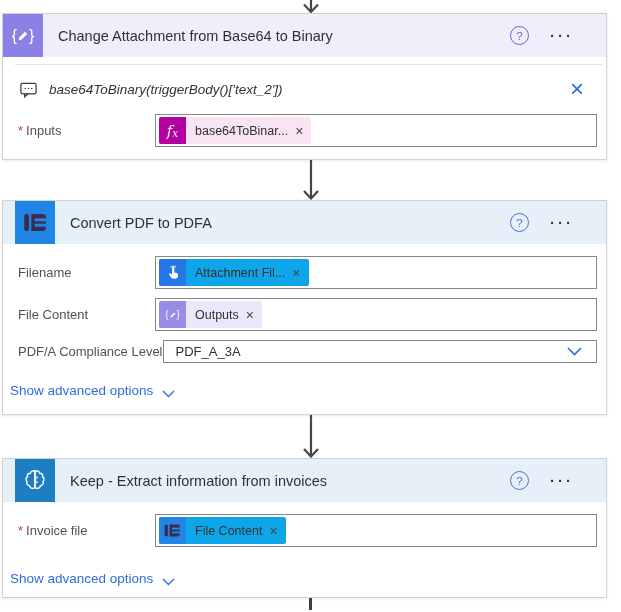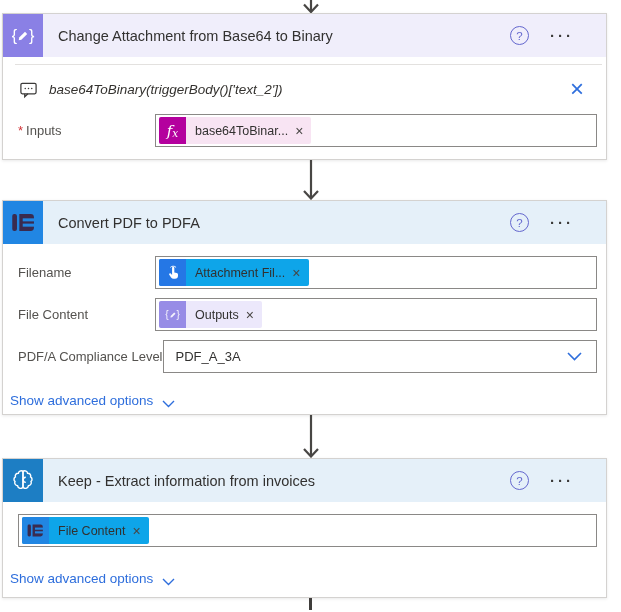--- a/index.html
+++ b/index.html
@@ -15,21 +15,21 @@
 
   
   .card { margin-left:2px; width:605px; background:#fff;
     border:1px solid #d4d2d0; box-shadow:0 1px 3px rgba(0,0,0,.09); }
   .card.c1 { height:147px; }
   .card.c2 { height:215px; }
   .card.c3 { height:140px; }
 
   .card-header { display:flex; align-items:center; height:43px; }
   .hdr-lavender { background:#f0eefb; }
-  .hdr-blue { background:#e5f0f9; }
+  .hdr-blue { background:#e5f0f9;padding-left:12px; }
 
   .icon-tile { width:40px; height:43px; flex:0 0 40px; display:flex;
     align-items:center; justify-content:center; }
   .tile-purple { background:#8a80e5; }
   .tile-encodian { background:#2186e3; }
   .tile-keep { background:#1d7ec4; }
 
   .braces { display:flex; align-items:center; color:#fff; }
   .braces .br { font-size:16px; font-weight:400; }
   .braces svg { margin:0 1px; }
@@ -70,21 +70,21 @@
   .pill-tile-fx { background:#b4009e; font-family:"DejaVu Serif",serif;
     font-style:italic; color:#fff; }
   .fxf { font-size:15px; }
   .fxx { font-size:10.5px; margin-top:5px; }
   .pill-tile-touch { background:#2577e5; }
   .pill-tile-purple { background:#978ce6; }
   .pill-tile-encodian { background:#2186e3; }
   .pill-text { font-size:12.5px; color:#323130; padding:0 7px 0 9px; }
   .pill-remove { font-size:14px; color:#484644; padding-right:8px; cursor:pointer; }
 
-  .dropdown { flex:1; height:33px; border:1px solid #8a8886; background:#fff;
+  .dropdown { flex:1; height:23px; border:1px solid #8a8886; background:#fff;
     display:flex; align-items:center; padding:0 14px 0 12px; cursor:pointer;justify-content:space-between; }
   .dropdown-value { font-size:13px; color:#323130; }
   .dropdown svg { margin-left:auto; }
 
   .adv-link { display:flex; align-items:flex-end; margin:20px 0 0 7px;
     color:#2e6edc; font-size:13.5px; cursor:pointer; width:max-content; }
   .adv-link svg { margin-left:9px; margin-top:2px; }
   .adv-c3 { margin-top:24px; }
 </style>
 </head>
@@ -240,20 +240,23 @@
       </div>
       <div class="card-title">Keep - Extract information from invoices</div>
       <div class="hdr-right">
         <div class="help-btn">
             <span>?</span>
           </div>
         <div class="menu-btn">···</div>
       </div>
     </div>
     <div class="field-row">
+      <div class="field-label">
+        <span class="req">*</span><span>Invoice file</span>
+      </div>
       <div class="input-box">
         <span class="pill pill-bg-blue">
           <span class="pill-tile pill-tile-encodian">
             <svg width="19" height="19" viewBox="0 0 24 24">
               <rect x="2" y="4.5" width="4.2" height="15" rx="1.8" fill="#3a2b4f"></rect>
               <path d="M8.3 4.5 h10 a3 3 0 0 1 3 3 v9 a3 3 0 0 1 -3 3 h-10 z" fill="#3a2b4f"></path>
               <rect x="11.3" y="8.3" width="12.7" height="2.7" fill="#2186e3"></rect>
               <rect x="11.3" y="13" width="12.7" height="2.7" fill="#2186e3"></rect>
             </svg>
           </span>

